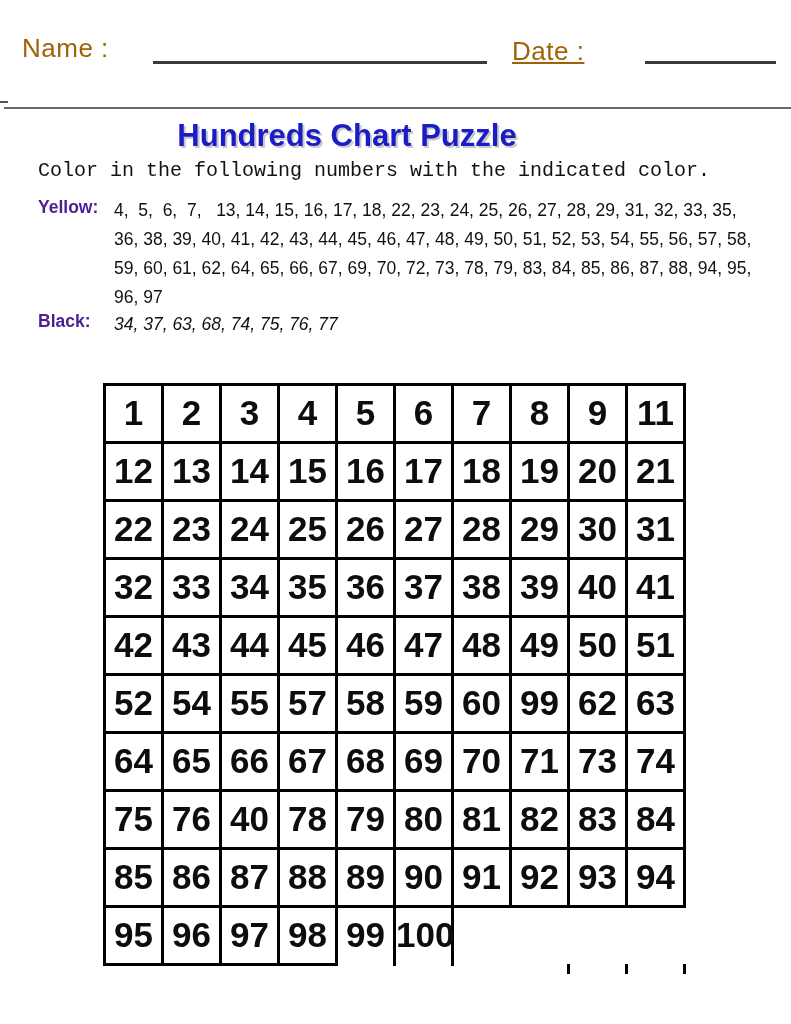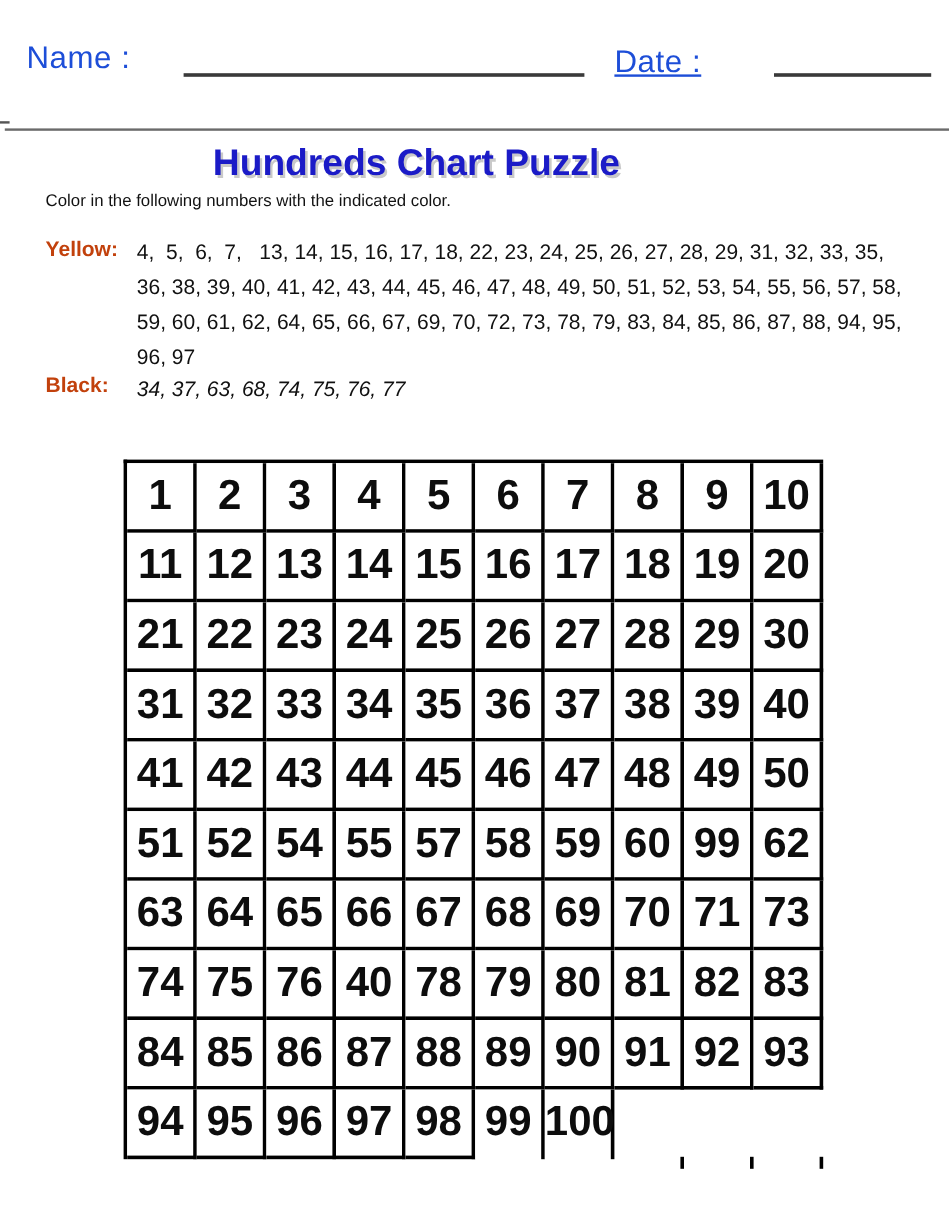--- a/index.html
+++ b/index.html
@@ -8,39 +8,39 @@
     position: relative;
     width: 791px;
     height: 1024px;
     font-family: "Liberation Sans", sans-serif;
     color: #1a1a1a;
     overflow: hidden;
   }
   .abs { position: absolute; }
 
   
-  .hdr-label { font-size: 26px; color: #1d4ed8; letter-spacing: 0.5px; }
+  .hdr-label { font-size: 26px; color: #a16207; letter-spacing: 0.5px; }
   .write-line { height: 2.5px; background: #3a3a3a; }
   .separator { height: 2px; background: #6b6b6b; }
   .left-tick { height: 2px; background: #555; }
 
   
   .title {
     left: 0; top: 118px; width: 694px;
     text-align: center;
     font-size: 31px;
     font-weight: bold;
     text-shadow: 2px 2px 0 #c9c9c9;
   }
 
   
-  .instruction { left: 38px; top: 159px; font-size: 14px; color: #121212; }
-
-  
-  .list-label { font-size: 17.5px; font-weight: bold; color: #c2410c; }
+  .instruction { left: 38px; top: 159px; font-size: 20px; color: #121212; font-family: Liberation Mono, monospace; }
+
+  
+  .list-label { font-size: 17.5px; font-weight: bold; color: #4c1d95; }
   .list-text {
     font-size: 17.5px;
     line-height: 29px;
     color: #111;
     white-space: pre-wrap;
     width: 670px;
   }
 
   
   .grid {
@@ -104,21 +104,20 @@
   <div class="stub" style="left:577px;"></div>
 <div class="cell">1</div>
     <div class="cell">2</div>
     <div class="cell">3</div>
     <div class="cell">4</div>
     <div class="cell">5</div>
     <div class="cell">6</div>
     <div class="cell">7</div>
     <div class="cell">8</div>
     <div class="cell">9</div>
-    <div class="cell">10</div>
     <div class="cell">11</div>
     <div class="cell">12</div>
     <div class="cell">13</div>
     <div class="cell">14</div>
     <div class="cell">15</div>
     <div class="cell">16</div>
     <div class="cell">17</div>
     <div class="cell">18</div>
     <div class="cell">19</div>
     <div class="cell">20</div>

